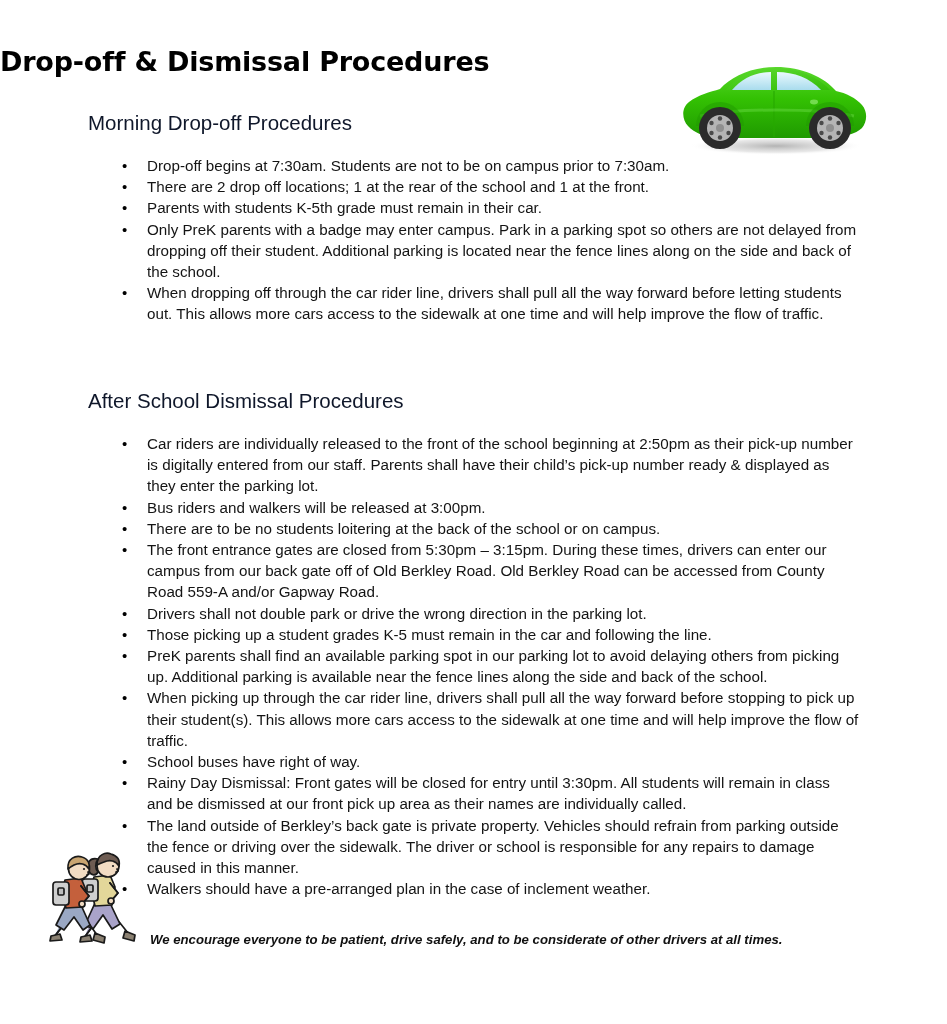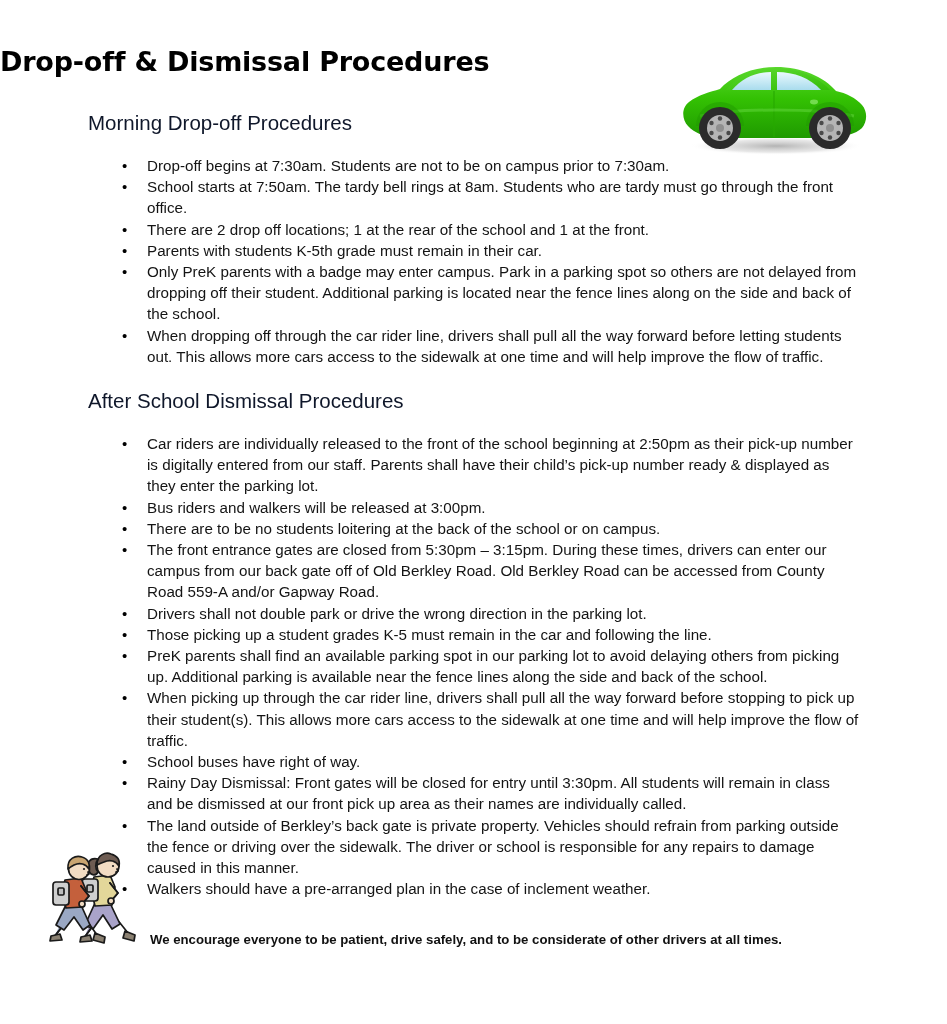--- a/index.html
+++ b/index.html
@@ -97,20 +97,21 @@
     color: #000000;
   }
 
   .footer-note {
     position: absolute;
     left: 150px;
     top: 931px;
     width: 720px;
     font-size: 13.2px;
     font-weight: bold;
+    font-style: italic;
     color: #111111;
     line-height: 18px;
   }
 
   svg { display: block; }
 </style>
 </head>
 <body>
 
 <div class="page">
@@ -189,21 +190,20 @@
         <circle cx="145.5" cy="75" r="2.2" fill="#4a4a4a"></circle>
         <circle cx="145.5" cy="65" r="2.2" fill="#4a4a4a"></circle>
       </g>
     </svg>
   </div>
 
   <div class="section-heading" id="heading-morning">Morning Drop-off Procedures</div>
 
   <ul class="bullet-list" id="list-morning">
     <li class="bullet-item">Drop-off begins at 7:30am. Students are not to be on campus prior to 7:30am.</li>
-    <li class="bullet-item">School starts at 7:50am. The tardy bell rings at 8am. Students who are tardy must go through the front office.</li>
     <li class="bullet-item">There are 2 drop off locations; 1 at the rear of the school and 1 at the front.</li>
     <li class="bullet-item">Parents with students K-5th grade must remain in their car.</li>
     <li class="bullet-item">Only PreK parents with a badge may enter campus. Park in a parking spot so others are not delayed from dropping off their student. Additional parking is located near the fence lines along on the side and back of the school.</li>
     <li class="bullet-item">When dropping off through the car rider line, drivers shall pull all the way forward before letting students out. This allows more cars access to the sidewalk at one time and will help improve the flow of traffic.</li>
   </ul>
 
   <div class="section-heading" id="heading-dismissal">After School Dismissal Procedures</div>
 
   <ul class="bullet-list" id="list-dismissal">
     <li class="bullet-item">Car riders are individually released to the front of the school beginning at 2:50pm as their pick-up number is digitally entered from our staff. Parents shall have their child’s pick-up number ready &amp; displayed as they enter the parking lot.</li>

